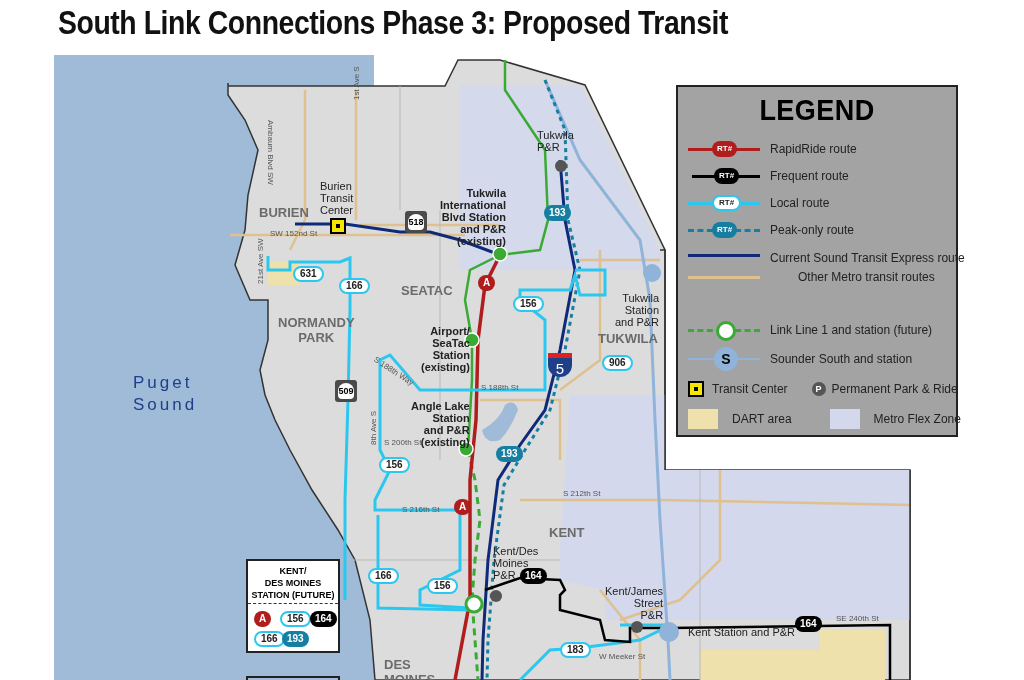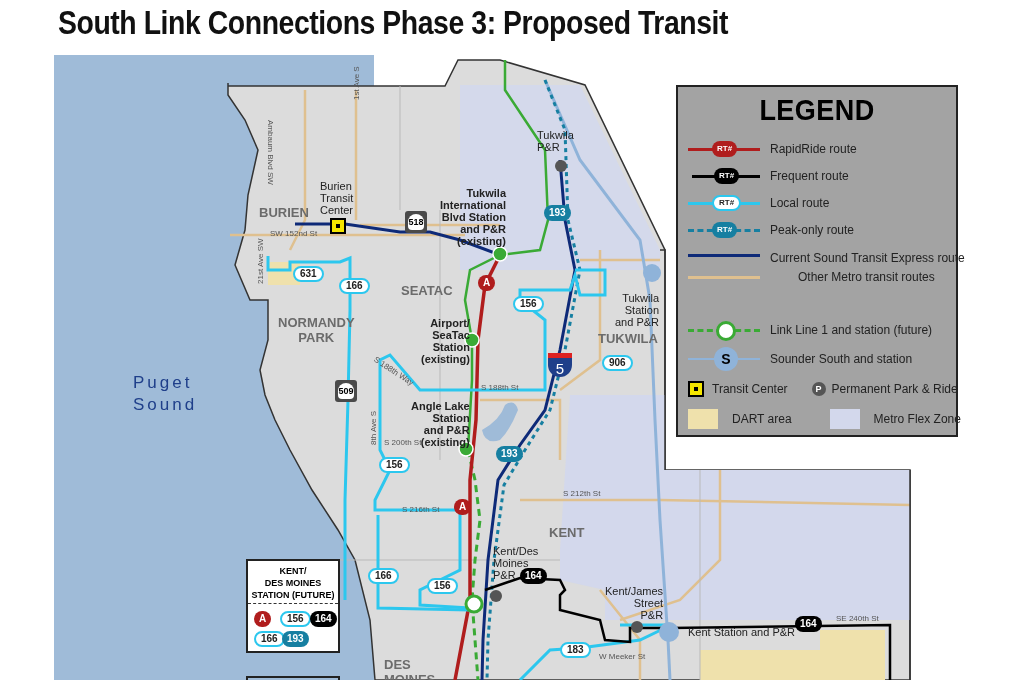--- a/index.html
+++ b/index.html
@@ -126,21 +126,21 @@
 <div class="stn l" style="left:320px;top:180px;white-space:pre;">Burien
 Transit
 Center</div>
 <div class="stn" style="left:440px;top:187px;white-space:pre;">Tukwila
 International
 Blvd Station
 and P&amp;R
 (existing)</div>
 <div class="stn l" style="left:537px;top:129px;white-space:pre;">Tukwila
 P&amp;R</div>
-<div class="stn" style="left:421px;top:317px;white-space:pre;text-align:right;">Airport/
+<div class="stn" style="left:421px;top:325px;white-space:pre;text-align:right;">Airport/
 SeaTac
 Station
 (existing)</div>
 <div class="stn" style="left:411px;top:400px;white-space:pre;">Angle Lake
 Station
 and P&amp;R
 (existing)</div>
 <div class="stn l" style="left:615px;top:292px;white-space:pre;text-align:right;">Tukwila
 Station
 and P&amp;R</div>

